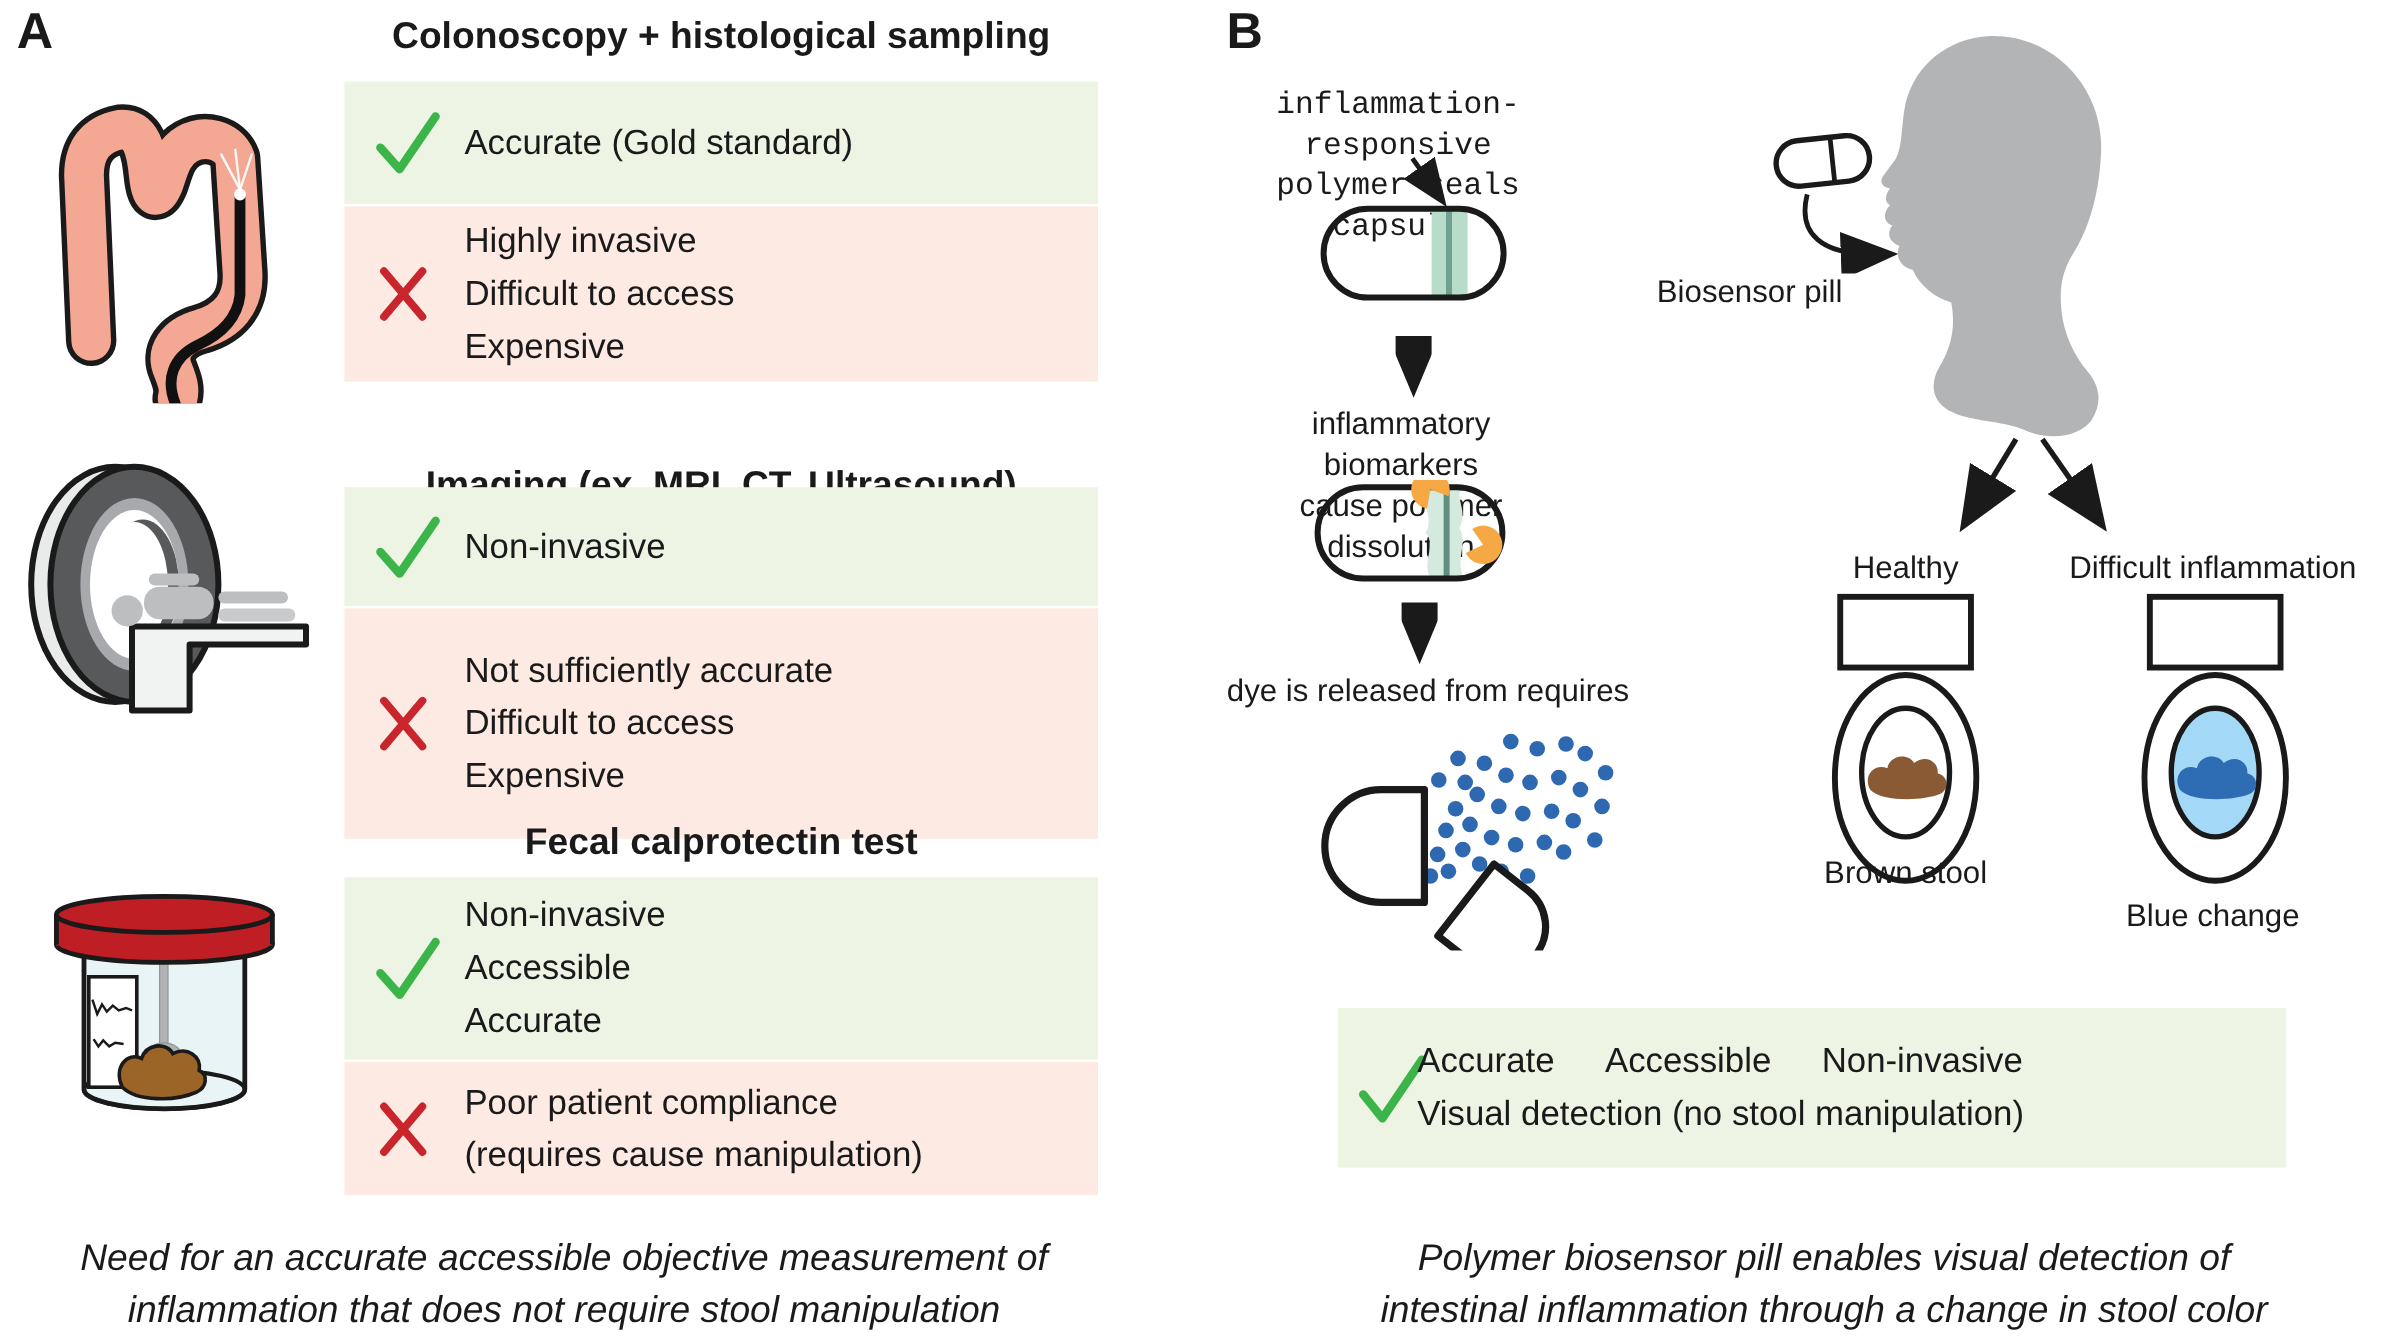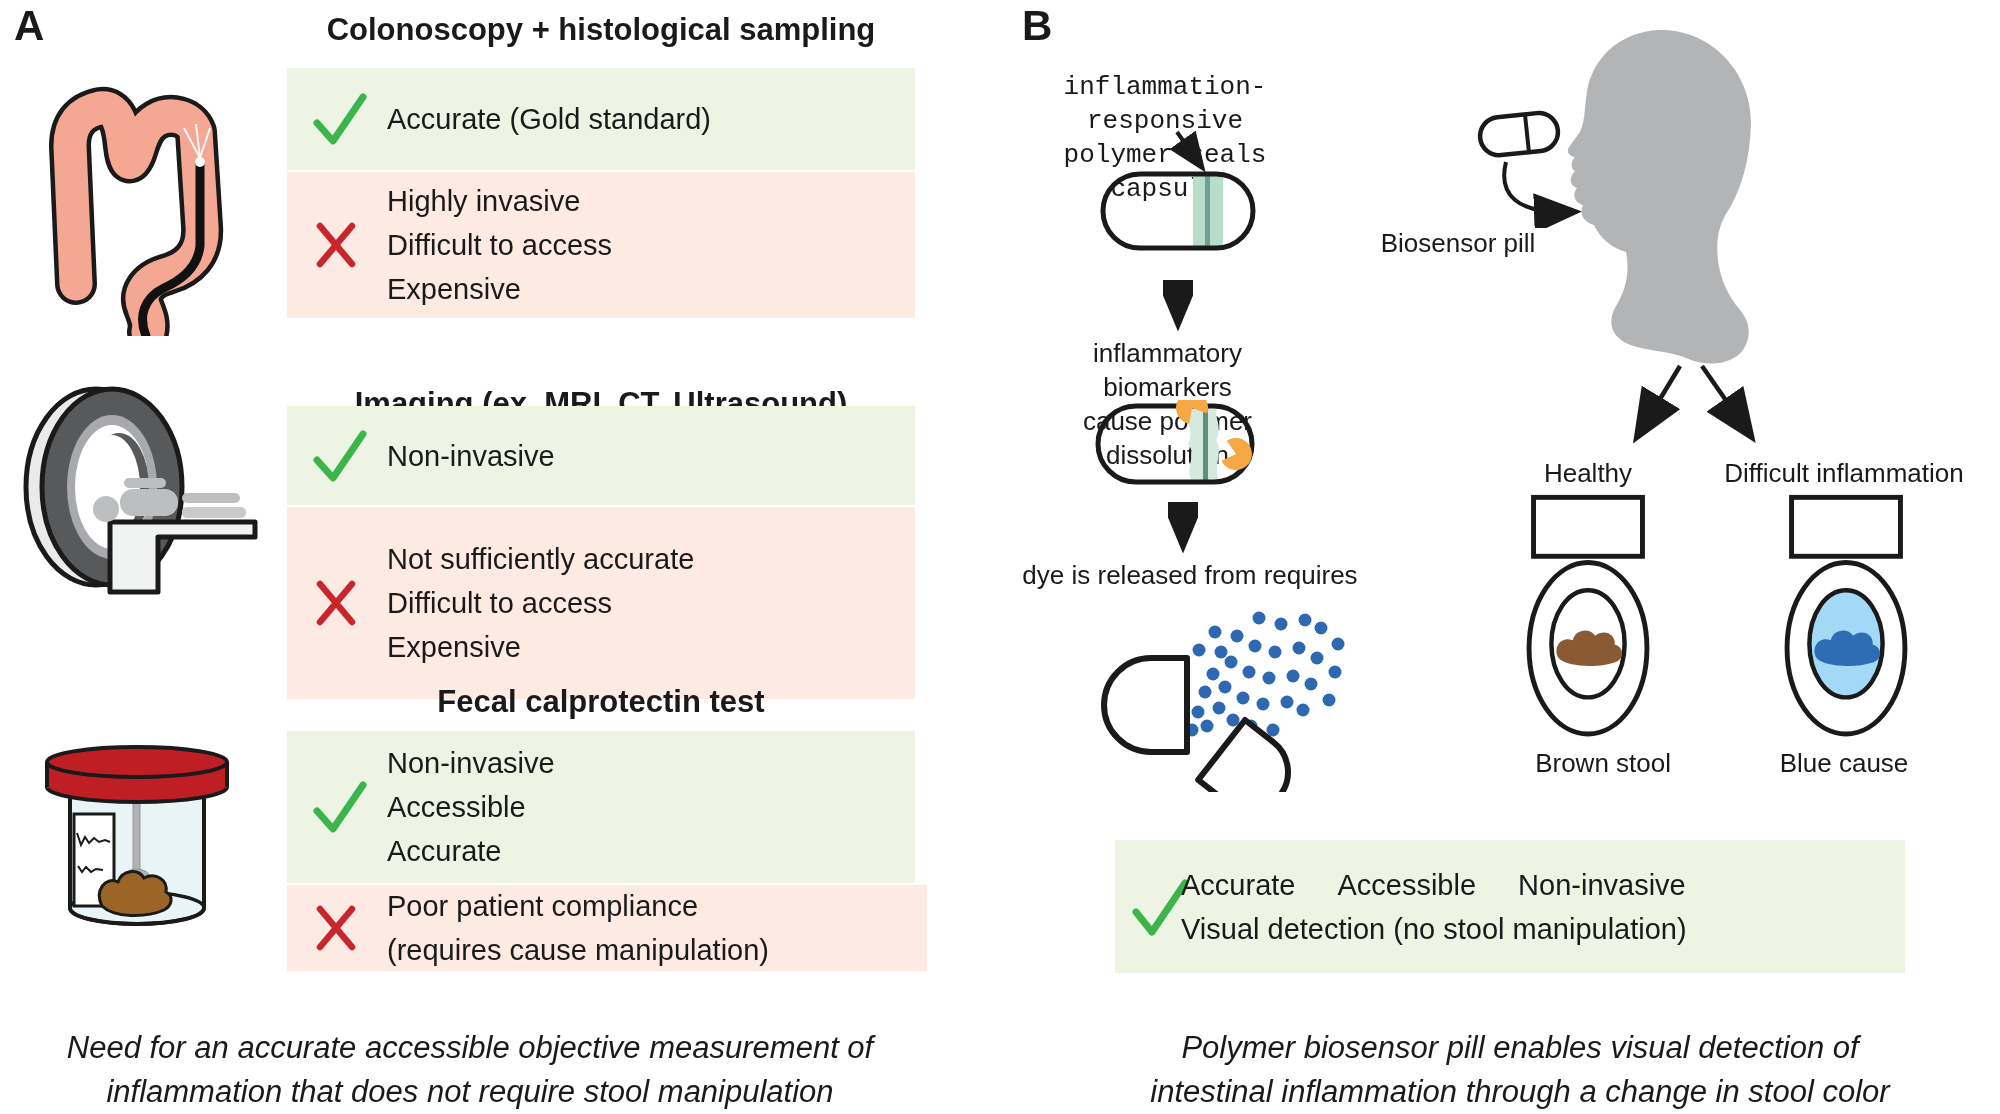--- a/index.html
+++ b/index.html
@@ -122,21 +122,21 @@
   <div class="abs pro-box" style="top:731px;height:152px;">
     <svg class="mark" width="56" height="56" viewBox="0 0 56 56">
       <polyline points="4,32 20,50 50,6" fill="none" stroke="#3bb54a" stroke-width="7" stroke-linecap="round" stroke-linejoin="round"></polyline>
     </svg>
     <div class="lines">
       <div>Non-invasive</div>
       <div>Accessible</div>
       <div>Accurate</div>
     </div>
   </div>
-  <div class="abs con-box" style="top:885px;height:86px;padding-left:12px;">
+  <div class="abs con-box" style="top:885px;height:111px;">
     <svg class="mark" width="46" height="54" viewBox="0 0 46 54">
       <line x1="7" y1="8" x2="39" y2="46" stroke="#c9252c" stroke-width="6.5" stroke-linecap="round"></line>
       <line x1="39" y1="8" x2="7" y2="46" stroke="#c9252c" stroke-width="6.5" stroke-linecap="round"></line>
     </svg>
     <div class="lines">
       <div>Poor patient compliance</div>
       <div>(requires cause manipulation)</div>
     </div>
   </div>
 
@@ -296,22 +296,22 @@
     <path d="M 52 186 C 45 174 55 161 68 166 C 70 154 87 151 93 161 C 103 153 116 159 115 171 C 125 173 126 186 117 190 C 100 197 62 197 52 186 Z" fill="#8a5a34"></path>
   </svg>
 
   <svg class="abs" style="left:1770px;top:492px;" width="152" height="250" viewBox="0 0 170 280">
     <ellipse cx="85" cy="175" rx="66" ry="96" fill="#ffffff" stroke="#1a1a1a" stroke-width="5.5"></ellipse>
     <rect x="24" y="6" width="122" height="66" fill="#ffffff" stroke="#1a1a1a" stroke-width="5.5"></rect>
     <ellipse cx="85" cy="170" rx="41" ry="60" fill="#a3d9f6" stroke="#1a1a1a" stroke-width="5"></ellipse>
     <path d="M 52 186 C 45 174 55 161 68 166 C 70 154 87 151 93 161 C 103 153 116 159 115 171 C 125 173 126 186 117 190 C 100 197 62 197 52 186 Z" fill="#2e6cb4"></path>
   </svg>
 
-  <div class="abs blabel" style="left:1505px;top:748px;width:166px;text-align:right;">Brown stool</div>
-  <div class="abs blabel" style="left:1760px;top:748px;width:168px;">Blue cause</div>
+  <div class="abs blabel" style="left:1505px;top:712px;width:166px;">Brown stool</div>
+  <div class="abs blabel" style="left:1760px;top:748px;width:168px;">Blue change</div>
 
   <div class="abs sumbox">
     <svg class="mark" style="left:16px;" width="60" height="62" viewBox="0 0 60 62">
       <polyline points="5,36 21,56 54,7" fill="none" stroke="#3bb54a" stroke-width="7" stroke-linecap="round" stroke-linejoin="round"></polyline>
     </svg>
     <div class="sum-content">
       <div class="sum-row">
         <span>Accurate</span>
         <span>Accessible</span>
         <span>Non-invasive</span>

